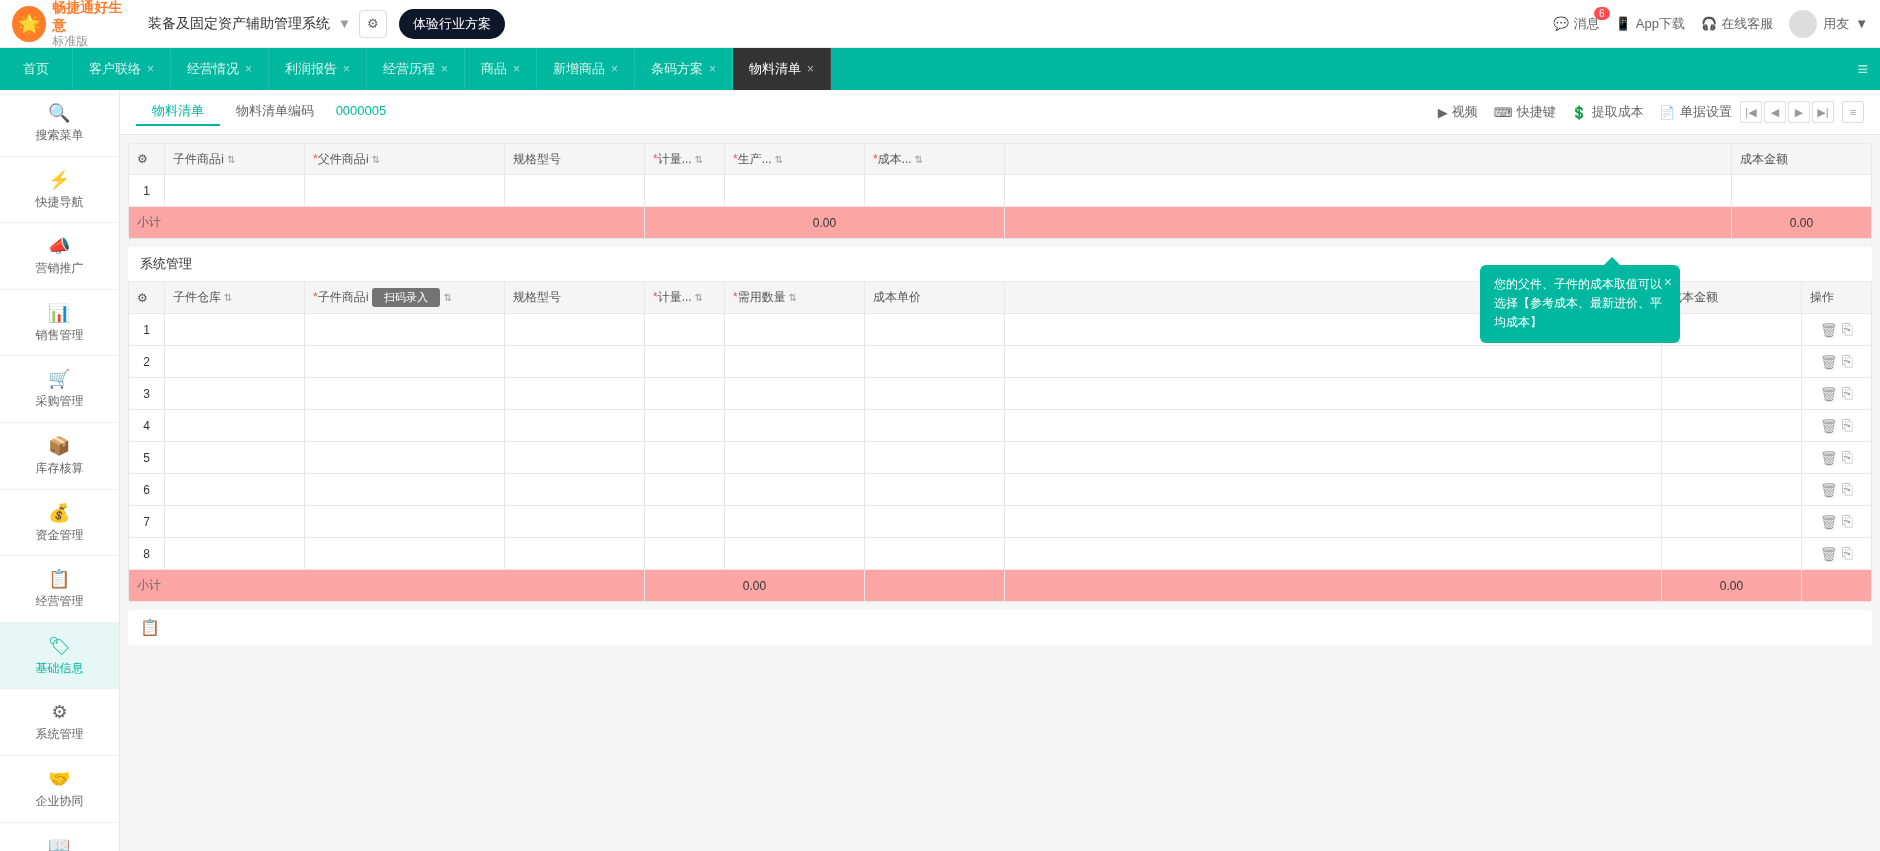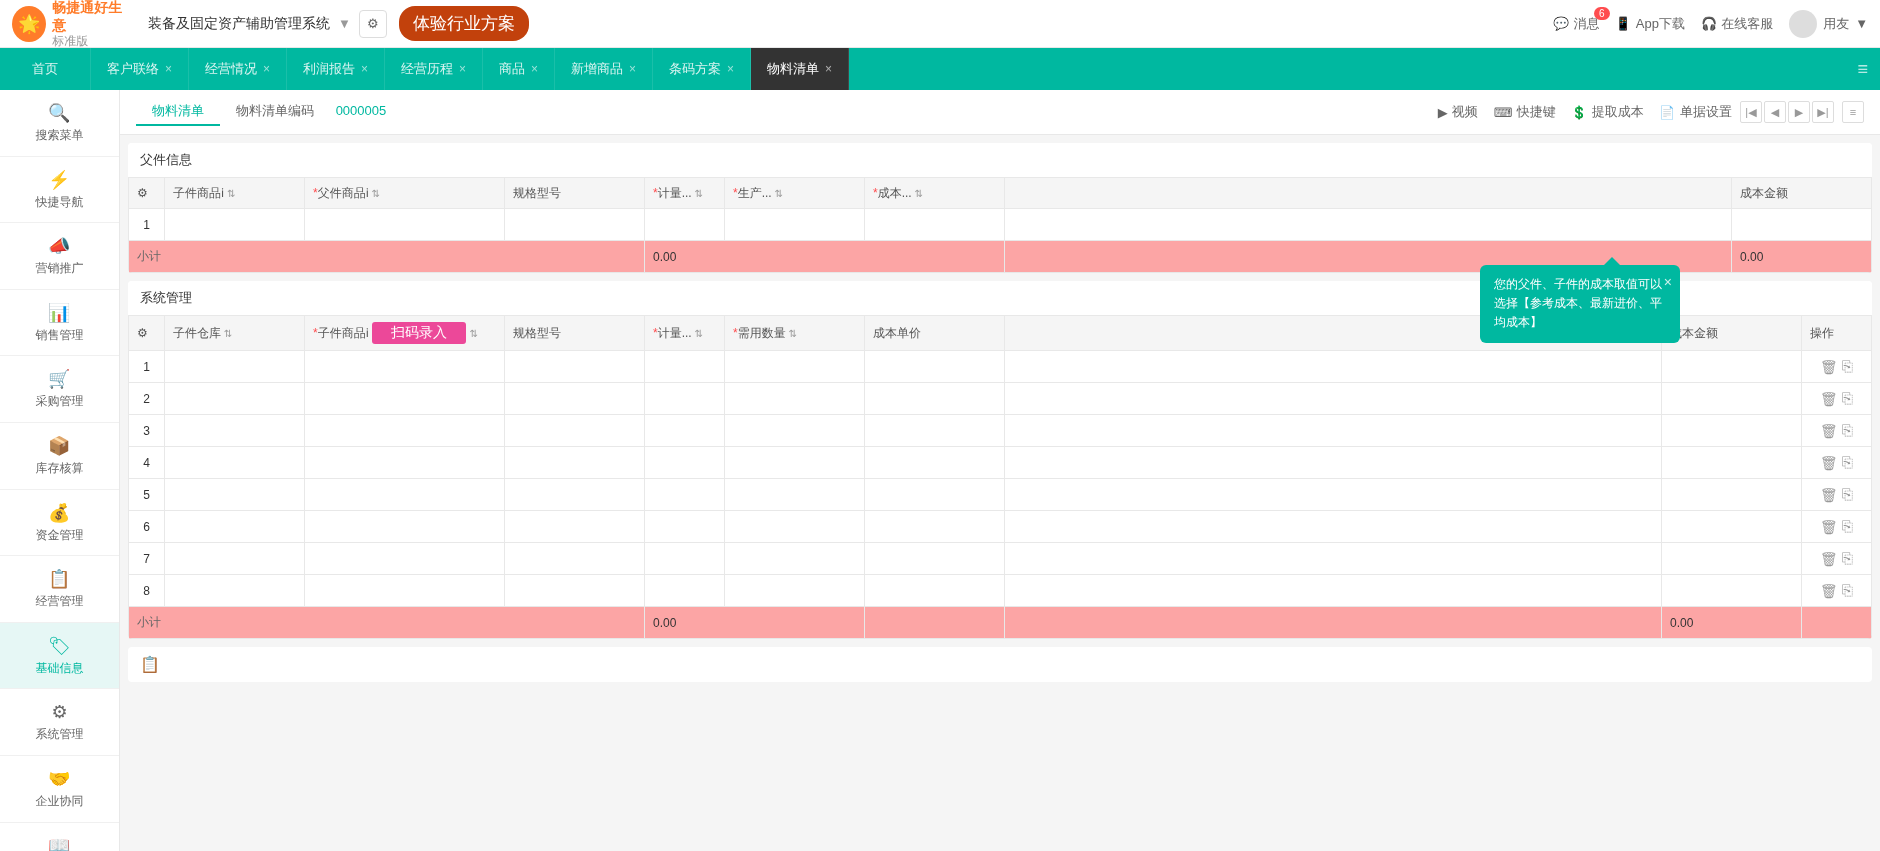--- a/index.html
+++ b/index.html
@@ -11,33 +11,33 @@
     .top-header { display: flex; align-items: center; background: #fff; height: 48px; padding: 0 12px; border-bottom: 1px solid #e8e8e8; flex-shrink: 0; }
     .logo-area { display: flex; align-items: center; width: 120px; }
     .logo-icon { width: 36px; height: 36px; background: #ff7c2a; border-radius: 50%; display: flex; align-items: center; justify-content: center; color: white; font-size: 18px; font-weight: bold; }
     .logo-text { margin-left: 6px; font-size: 12px; color: #333; line-height: 1.3; }
     .logo-text .main { color: #ff7c2a; font-weight: bold; font-size: 14px; }
     .logo-text .sub { color: #999; font-size: 12px; }
     .system-title-area { flex: 1; display: flex; align-items: center; padding: 0 16px; }
     .system-title { font-size: 14px; color: #333; }
     .system-title-arrow { color: #999; margin-left: 8px; }
     .gear-btn { width: 28px; height: 28px; border: 1px solid #ddd; border-radius: 4px; display: flex; align-items: center; justify-content: center; cursor: pointer; color: #666; margin-left: 8px; }
-    .experience-btn { background: #c2410c; color: white; padding: 6px 14px; border-radius: 16px; font-size: 17px; cursor: pointer; margin-left: 12px; }
+    .experience-btn { background: #0f172a; color: white; padding: 6px 14px; border-radius: 16px; font-size: 13px; cursor: pointer; margin-left: 12px; }
     .header-right { display: flex; align-items: center; gap: 16px; }
     .header-icon-item { display: flex; align-items: center; gap: 4px; color: #666; font-size: 13px; cursor: pointer; position: relative; }
     .badge { background: #ff4d4f; color: white; font-size: 10px; border-radius: 8px; padding: 1px 5px; position: absolute; top: -8px; right: -10px; }
     .user-area { display: flex; align-items: center; gap: 6px; color: #666; cursor: pointer; }
     .user-avatar { width: 28px; height: 28px; background: #ddd; border-radius: 50%; }
     
     
     .nav-tabs { background: #00b8a0; display: flex; align-items: center; height: 42px; padding: 0; flex-shrink: 0; overflow: hidden; }
     .nav-tab { padding: 0 16px; height: 42px; display: flex; align-items: center; color: rgba(255,255,255,0.85); font-size: 13px; cursor: pointer; white-space: nowrap; border-right: 1px solid rgba(255,255,255,0.1); }
     .nav-tab.active { background: #333; color: white; }
     .nav-tab .close-x { margin-left: 6px; color: rgba(255,255,255,0.6); font-size: 12px; }
-    .nav-tab-home { padding: 0 32px; }
+    .nav-tab-home { padding: 0 23px; }
     .close-all-btn { margin-left: auto; padding: 0 12px; color: rgba(255,255,255,0.7); font-size: 18px; cursor: pointer; }
     
     
     .main-layout { display: flex; flex: 1; overflow: hidden; }
     
     
     .sidebar { width: 120px; background: #fff; border-right: 1px solid #e8e8e8; display: flex; flex-direction: column; overflow-y: auto; flex-shrink: 0; }
     .sidebar-item { display: flex; flex-direction: column; align-items: center; padding: 12px 8px; cursor: pointer; color: #666; font-size: 12px; border-bottom: 1px solid #f0f0f0; }
     .sidebar-item.active { background: #e6f7f5; color: #00b8a0; }
     .sidebar-item .icon { font-size: 18px; margin-bottom: 4px; }
@@ -57,29 +57,29 @@
     
     .table-section { background: #fff; margin: 8px; border-radius: 4px; overflow: hidden; flex-shrink: 0; }
     .section-title { font-size: 13px; font-weight: 500; color: #333; padding: 8px 12px; background: #fff; }
     
     .data-table { width: 100%; border-collapse: collapse; }
     .data-table th { background: #f5f5f5; border: 1px solid #e8e8e8; padding: 6px 8px; font-size: 12px; font-weight: 500; color: #555; text-align: left; white-space: nowrap; }
     .data-table td { border: 1px solid #e8e8e8; padding: 4px 8px; font-size: 12px; color: #333; height: 32px; }
     .required { color: #ff4d4f; }
     .subtotal-row td { background: #fca5a5; font-weight: 500; }
     .subtotal-label { color: #666; }
-    .subtotal-val { text-align: left; }
+    .subtotal-val { text-align: center; }
     .col-num { width: 36px; text-align: center; color: #999; }
     .col-gear { width: 36px; text-align: center; }
     .col-small { width: 80px; }
     .col-medium { width: 140px; }
     .col-large { width: 200px; }
     .col-action { width: 70px; text-align: center; }
     
-    .scan-btn { background: #ec4899; color: white; padding: 2px 19px; border-radius: 3px; font-size: 14px; display: inline-block; }
+    .scan-btn { background: #737373; color: white; padding: 2px 12px; border-radius: 3px; font-size: 11px; display: inline-block; }
     
     .action-icons { display: flex; gap: 4px; justify-content: center; align-items: center; }
     .action-icon { cursor: pointer; color: #999; font-size: 14px; }
     
     
     .tooltip-box { position: absolute; background: #00b8a0; color: white; padding: 10px 14px; border-radius: 6px; font-size: 12px; line-height: 1.6; width: 200px; z-index: 100; top: 130px; right: 200px; }
     .tooltip-box::before { content: ''; position: absolute; top: -8px; right: 60px; border-left: 8px solid transparent; border-right: 8px solid transparent; border-bottom: 8px solid #00b8a0; }
     .tooltip-close { position: absolute; top: 6px; right: 8px; cursor: pointer; color: rgba(255,255,255,0.8); font-size: 14px; }
     
     
@@ -249,21 +249,20 @@
       </div>
 
       <div class="scroll-container" style="position:relative;">
 
         <div class="tooltip-box">
           <span class="tooltip-close">×</span>
           <span>您的父件、子件的成本取值可以选择【参考成本、最新进价、平均成本】</span>
         </div>
 
         <div class="table-section">
-          <div class="section-title">父件信息</div>
           <table class="data-table">
             <thead>
               <tr>
                 <th class="col-gear">⚙</th>
                 <th class="col-medium th-sort">子件商品ℹ</th>
                 <th class="col-large th-sort"><span class="required">*</span>父件商品ℹ</th>
                 <th class="col-medium">规格型号</th>
                 <th class="col-small th-sort"><span class="required">*</span>计量...</th>
                 <th class="col-medium th-sort"><span class="required">*</span>生产...</th>
                 <th class="col-medium th-sort"><span class="required">*</span>成本...</th>

